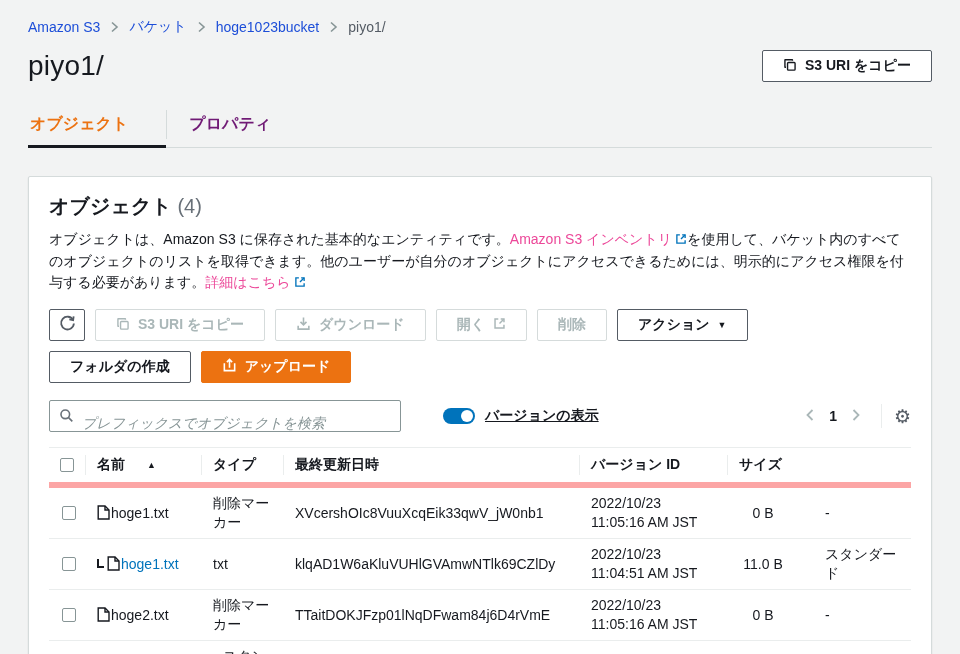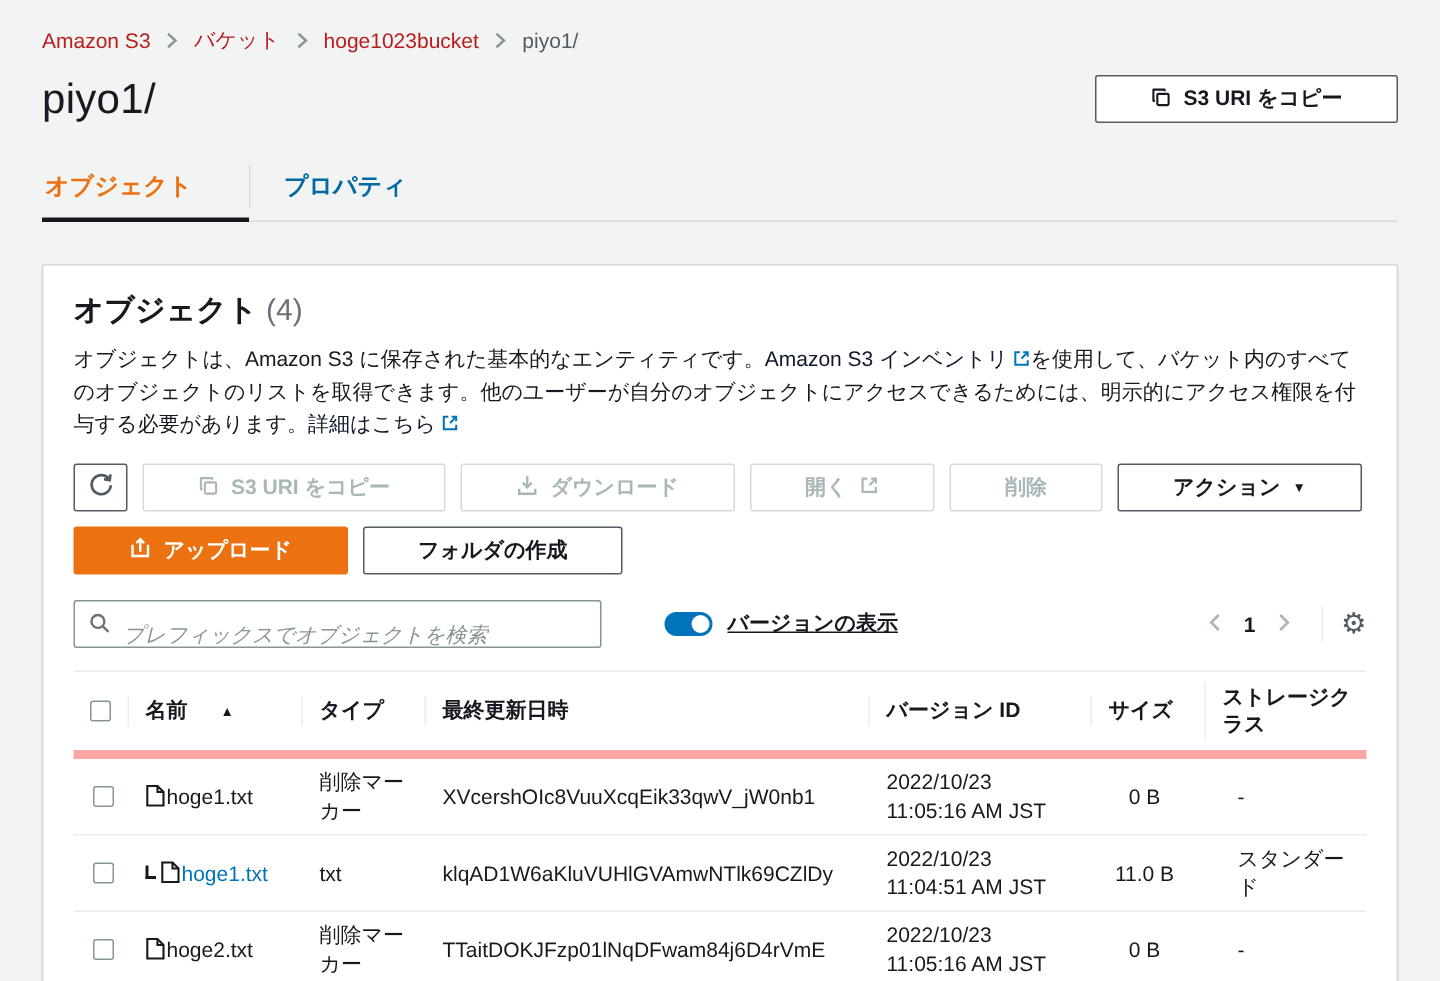--- a/index.html
+++ b/index.html
@@ -8,58 +8,58 @@
     background: #f2f3f3;
     font-family: "Liberation Sans", sans-serif;
     color: #16191f;
     font-size: 14px;
     overflow: hidden;
   }
   .page { padding: 18px 28px 0 28px; }
 
   
   .breadcrumb { display: flex; align-items: center; gap: 10px; font-size: 14px; }
-  .breadcrumb a { color: #b91c1c; text-decoration: none; cursor: pointer; }
+  .breadcrumb a { color: #1d4ed8; text-decoration: none; cursor: pointer; }
   .crumb-current { color: #545b64; }
   .chev { display: inline-block; color: #879596; }
   .chev svg { display: block; }
 
   
   .header-row { display: flex; align-items: flex-start; justify-content: space-between; margin-top: 14px; }
   .page-title { font-size: 28px; font-weight: 500; letter-spacing: .2px; }
   .btn {
     display: inline-flex; align-items: center; justify-content: center; gap: 8px;
-    height: 32px; padding: 0 36px; background: #fff;
+    height: 32px; padding: 0 20px; background: #fff;
     border: 1px solid #545b64; border-radius: 2px;
     font-size: 14px; font-weight: 700; color: #16191f; cursor: pointer;
     font-family: "Liberation Sans", sans-serif; white-space: nowrap;
   }
   .btn svg { flex: 0 0 auto; }
   .btn-disabled { border-color: #d5dbdb; color: #aab7b8; cursor: default; }
   .btn-primary { background: #ec7211; border-color: #ec7211; color: #fff; }
   .btn-icon-only { width: 36px; padding: 0; color: #545b64; }
 
   
   .tabs { display: flex; align-items: stretch; margin-top: 26px; border-bottom: 1px solid #d5dbdb; }
-  .tab { padding: 6px 22px 10px 22px; font-size: 16px; font-weight: 700; color: #0369a1; cursor: pointer; position: relative; margin-bottom: -1px; }
+  .tab { padding: 6px 22px 10px 22px; font-size: 16px; font-weight: 700; color: #701a75; cursor: pointer; position: relative; margin-bottom: -1px; }
   .tab-first { padding-left: 2px; padding-right: 38px; }
   .tab-active { color: #ec7211; border-bottom: 3px solid #16191f; }
   .tab-divider { width: 1px; background: #d5dbdb; margin: 2px 0 8px 0; }
 
   
   .card {
     margin-top: 28px; background: #fff;
     border: 1px solid #d5dbdb; border-radius: 2px;
     box-shadow: 0 1px 1px 0 rgba(0,28,36,.25);
     padding: 16px 20px 6px 20px;
   }
   .panel-title { font-size: 20px; font-weight: 700; }
   .panel-count { color: #687078; font-weight: 400; }
   .panel-desc { margin-top: 9px; line-height: 21px; color: #16191f; }
-  .inline-link { color: #0f172a; text-decoration: none; cursor: pointer; }
+  .inline-link { color: #ec4899; text-decoration: none; cursor: pointer; }
   .ext-icon { display: inline-block; vertical-align: -1px; margin-left: 3px; color: #0073bb; }
 
   
   .toolbar-row { display: flex; align-items: center; gap: 10px; margin-top: 15px; }
   .toolbar-row2 { margin-top: 10px; }
 
   
   .search-row { display: flex; align-items: center; margin-top: 17px; }
   .search-box { position: relative; width: 352px; }
   .search-box input {
@@ -195,29 +195,29 @@
       <button class="btn btn-disabled">
         <span>削除</span>
       </button>
       <button class="btn">
         <span>アクション</span>
         <span style="font-size:9px">▼</span>
       </button>
     </div>
 
     <div class="toolbar-row toolbar-row2">
+      <button class="btn">
+        <span>フォルダの作成</span>
+      </button>
       <button class="btn btn-primary">
         <span><svg width="15" height="15" viewBox="0 0 16 16">
               <path d="M2.5 5.5v8h11v-8" fill="none" stroke="currentColor" stroke-width="1.7"></path>
               <path d="M8 10.5V1.8 M5.2 4.4 L8 1.6 L10.8 4.4" fill="none" stroke="currentColor" stroke-width="1.7"></path>
             </svg></span>
         <span>アップロード</span>
-      </button>
-      <button class="btn">
-        <span>フォルダの作成</span>
       </button>
     </div>
 
     <div class="search-row">
       <div class="search-box">
         <span class="search-glyph"><svg width="15" height="15" viewBox="0 0 16 16">
               <circle cx="6.7" cy="6.7" r="4.6" fill="none" stroke="currentColor" stroke-width="1.7"></circle>
               <path d="M10.2 10.2 L14.2 14.2" stroke="currentColor" stroke-width="1.7"></path>
             </svg></span>
         <input type="text" placeholder="プレフィックスでオブジェクトを検索" style="">
@@ -245,21 +245,20 @@
             <span class="checkbox"></span>
           </div>
         <div class="th">
             <span>名前</span>
             <span class="sort-arrow">▲</span>
           </div>
         <div class="th">タイプ</div>
         <div class="th">最終更新日時</div>
         <div class="th">バージョン ID</div>
         <div class="th">サイズ</div>
-        <div class="th">ストレージクラス</div>
       </div>
 
       <div class="trow tbody-row">
         <div class="td td-check">
             <span class="checkbox"></span>
           </div>
         <div class="td name-cell">
           <span class="icon-line">
               <span>
                 <svg class="file-icon" width="13" height="15" viewBox="0 0 13 15">

